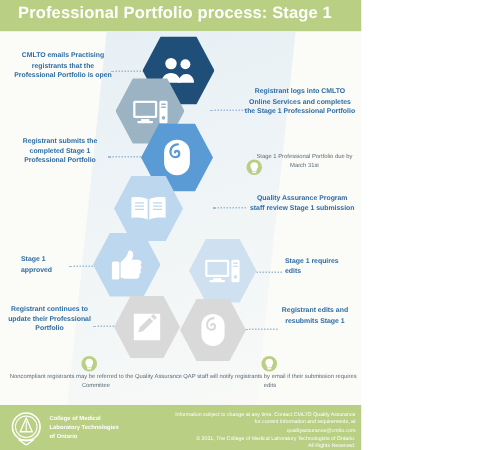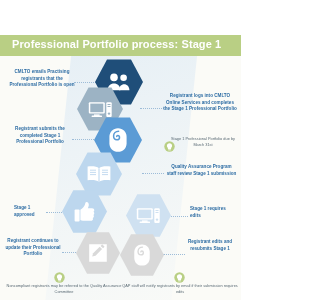--- a/index.html
+++ b/index.html
@@ -2,21 +2,21 @@
 <html><head>
 <meta charset="utf-8">
 <style>
   html,body{margin:0;padding:0;}
   body{
     width:241px;height:300px;
     font-family:"Liberation Sans", sans-serif;
     background:#ffffff;
     overflow:hidden;
   }
-  #root{position:relative;width:241px;height:215px;background:#fdfdfb;margin-top:35px;}
+  #root{position:relative;width:241px;height:215px;background:#fdfdfb;}
 
   
   .titlebar{
     position:absolute;left:0;top:0;width:241px;height:21px;
     background:#b9cf84;
   }
   .titlebar .t{
     position:absolute;left:12px;top:3px;
     font-size:11px;font-weight:bold;color:#ffffff;
     letter-spacing:.1px;white-space:nowrap;

